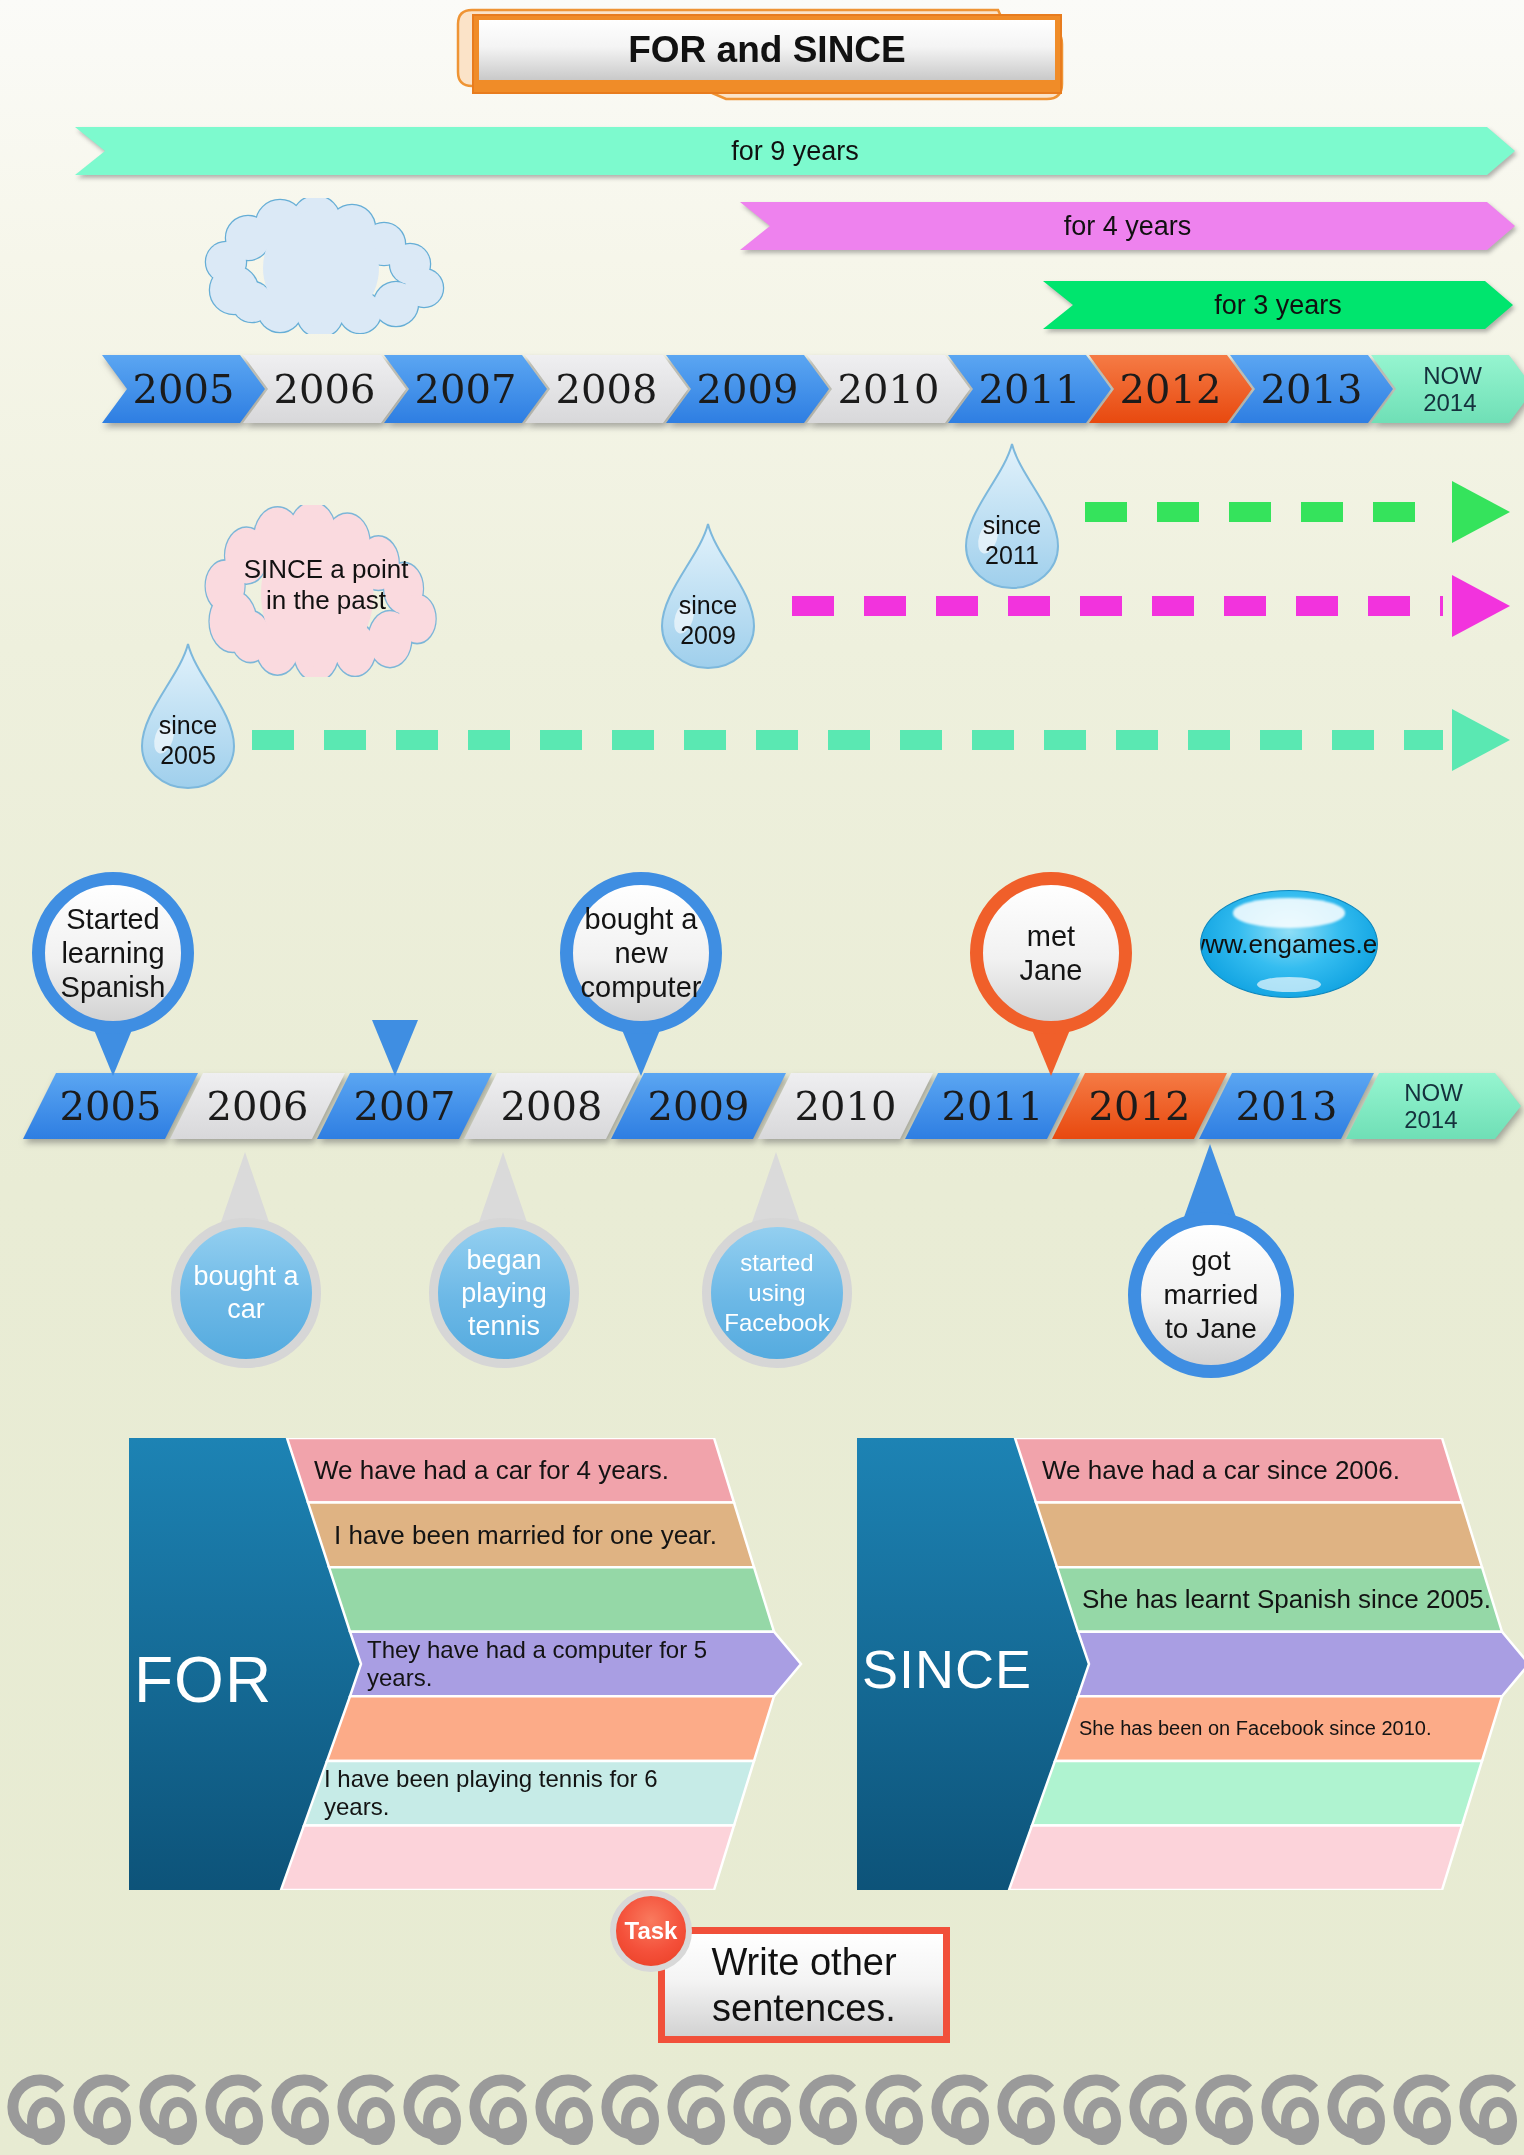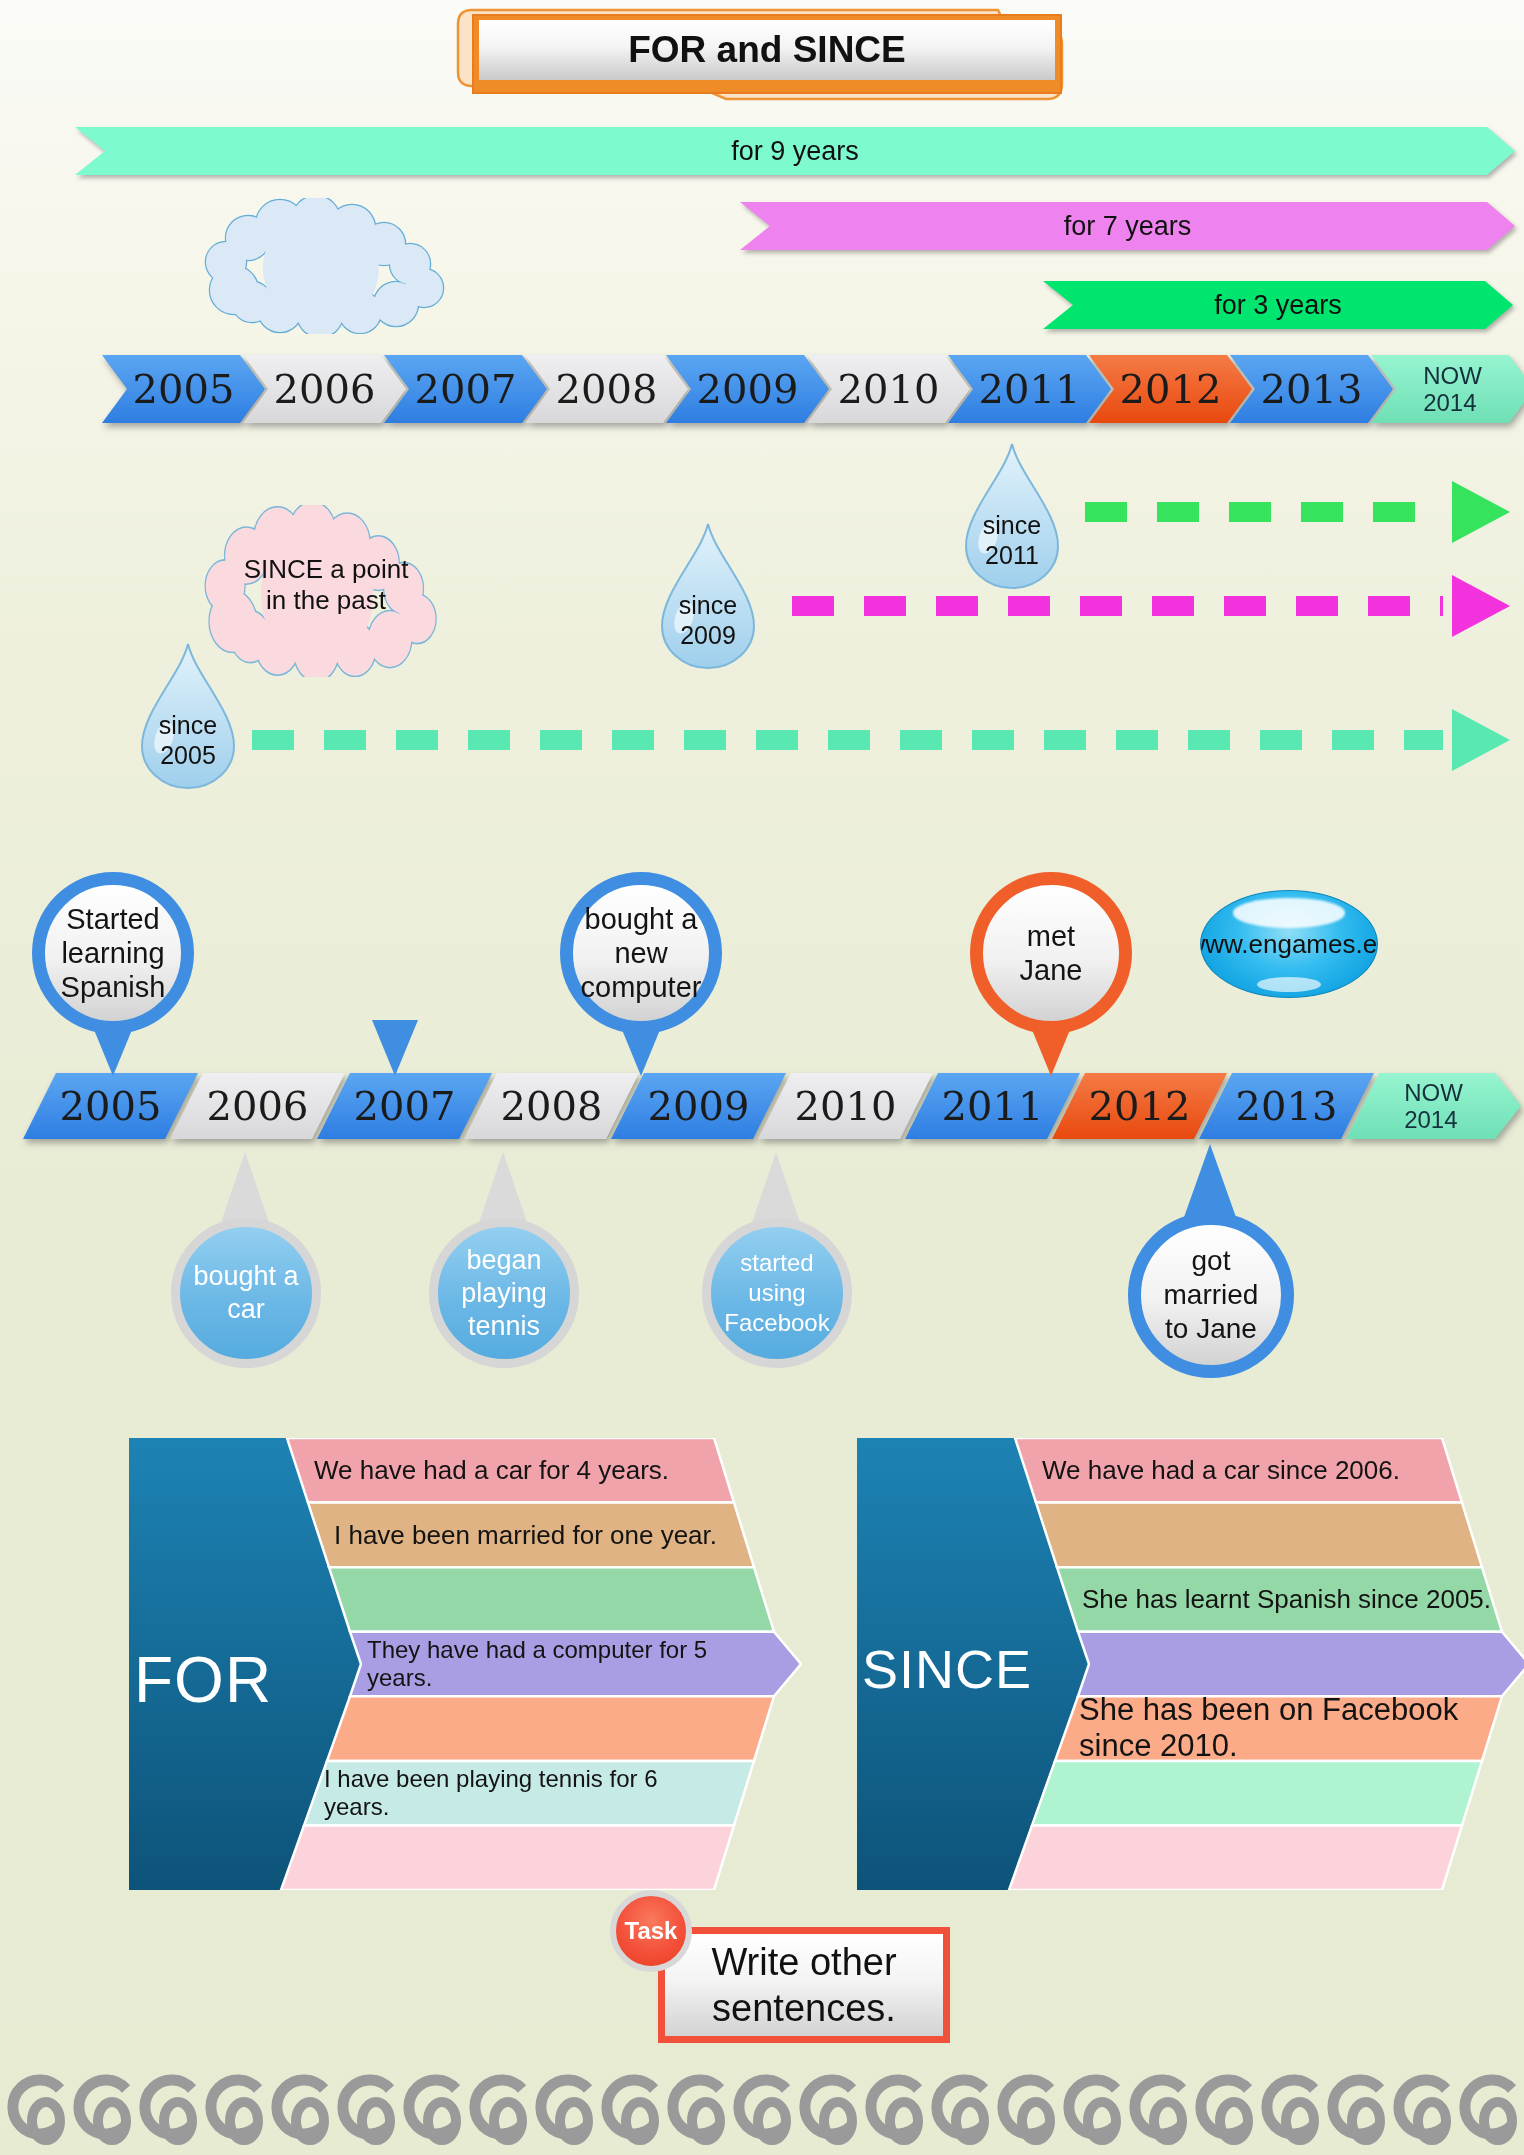--- a/index.html
+++ b/index.html
@@ -92,21 +92,21 @@
     <path d="M8,22 Q8,8 22,8 L548,8 L557,27 L597,27 Q612,27 612,42 L612,82 Q612,97 597,97 L276,97 L246,84 L22,84 Q8,84 8,70 Z" fill="#fbe3c8" stroke="#ef9434" stroke-width="2.5"></path>
   </svg>
   <div class="abs banner-frame">
     <div class="banner-inner ctr">FOR and SINCE</div>
   </div>
 
   <div class="abs ribbon-wrap" style="left:75px; top:127px;">
     <div class="ribbon ctr" style="width:1440px; background:#7dface;">for 9 years</div>
   </div>
   <div class="abs ribbon-wrap" style="left:740px; top:202px;">
-    <div class="ribbon ctr" style="width:775px; background:#ee82ee;">for 7 years</div>
+    <div class="ribbon ctr" style="width:775px; background:#ee82ee;">for 4 years</div>
   </div>
   <div class="abs ribbon-wrap" style="left:1043px; top:281px;">
     <div class="ribbon ctr" style="width:470px; background:#00e56e;">for 3 years</div>
   </div>
 
   <svg class="abs" style="left:196px; top:198px;" width="266" height="136" viewBox="0 0 266 136" preserveAspectRatio="none">
     <g stroke="#66aed6" stroke-width="2.5" fill="#dbe9f6">
       <circle cx="38" cy="92" r="24"></circle>
         <circle cx="30" cy="64" r="20"></circle>
         <circle cx="52" cy="40" r="22"></circle>
@@ -326,21 +326,21 @@
         <polygon points="221,258.3 645,258.3 625,322.9 198,322.9" fill="#fcab88"></polygon>
         <polygon points="198,322.9 625,322.9 605,387.4 175,387.4" fill="#aff3d0"></polygon>
         <polygon points="175,387.4 605,387.4 585,452 152,452" fill="#fcd3da"></polygon>
       </g>
     </svg>
     <div class="abs block-heading" style="left:5px; top:200px; width:210px; font-size:54px;">SINCE</div>
     <div class="abs row-text" style="left:185px; top:0px;   width:420px;">We have had a car since 2006.</div>
     <div class="abs row-text" style="left:205px; top:65px;  width:420px;"></div>
     <div class="abs row-text" style="left:225px; top:129px; width:420px;">She has learnt Spanish since 2005.</div>
     <div class="abs row-text" style="left:238px; top:194px; width:420px;"></div>
-    <div class="abs row-text" style="left:222px; top:258px; width:420px; font-size:31px;">She has been on Facebook since 2010.</div>
+    <div class="abs row-text" style="left:222px; top:258px; width:420px; font-size:20px;">She has been on Facebook since 2010.</div>
     <div class="abs row-text" style="left:195px; top:323px; width:420px;"></div>
     <div class="abs row-text" style="left:172px; top:387px; width:420px;"></div>
   </div>
 
   <div class="abs task-box ml ctr" style="left:658px; top:1927px; width:292px; height:116px;">Write other
 sentences.</div>
   <div class="abs task-badge ctr" style="left:610px; top:1890px;">Task</div>
 
   <svg class="abs" style="left:0px; top:2063px;" width="1524" height="92" viewBox="0 0 1524 92">
     <defs>

